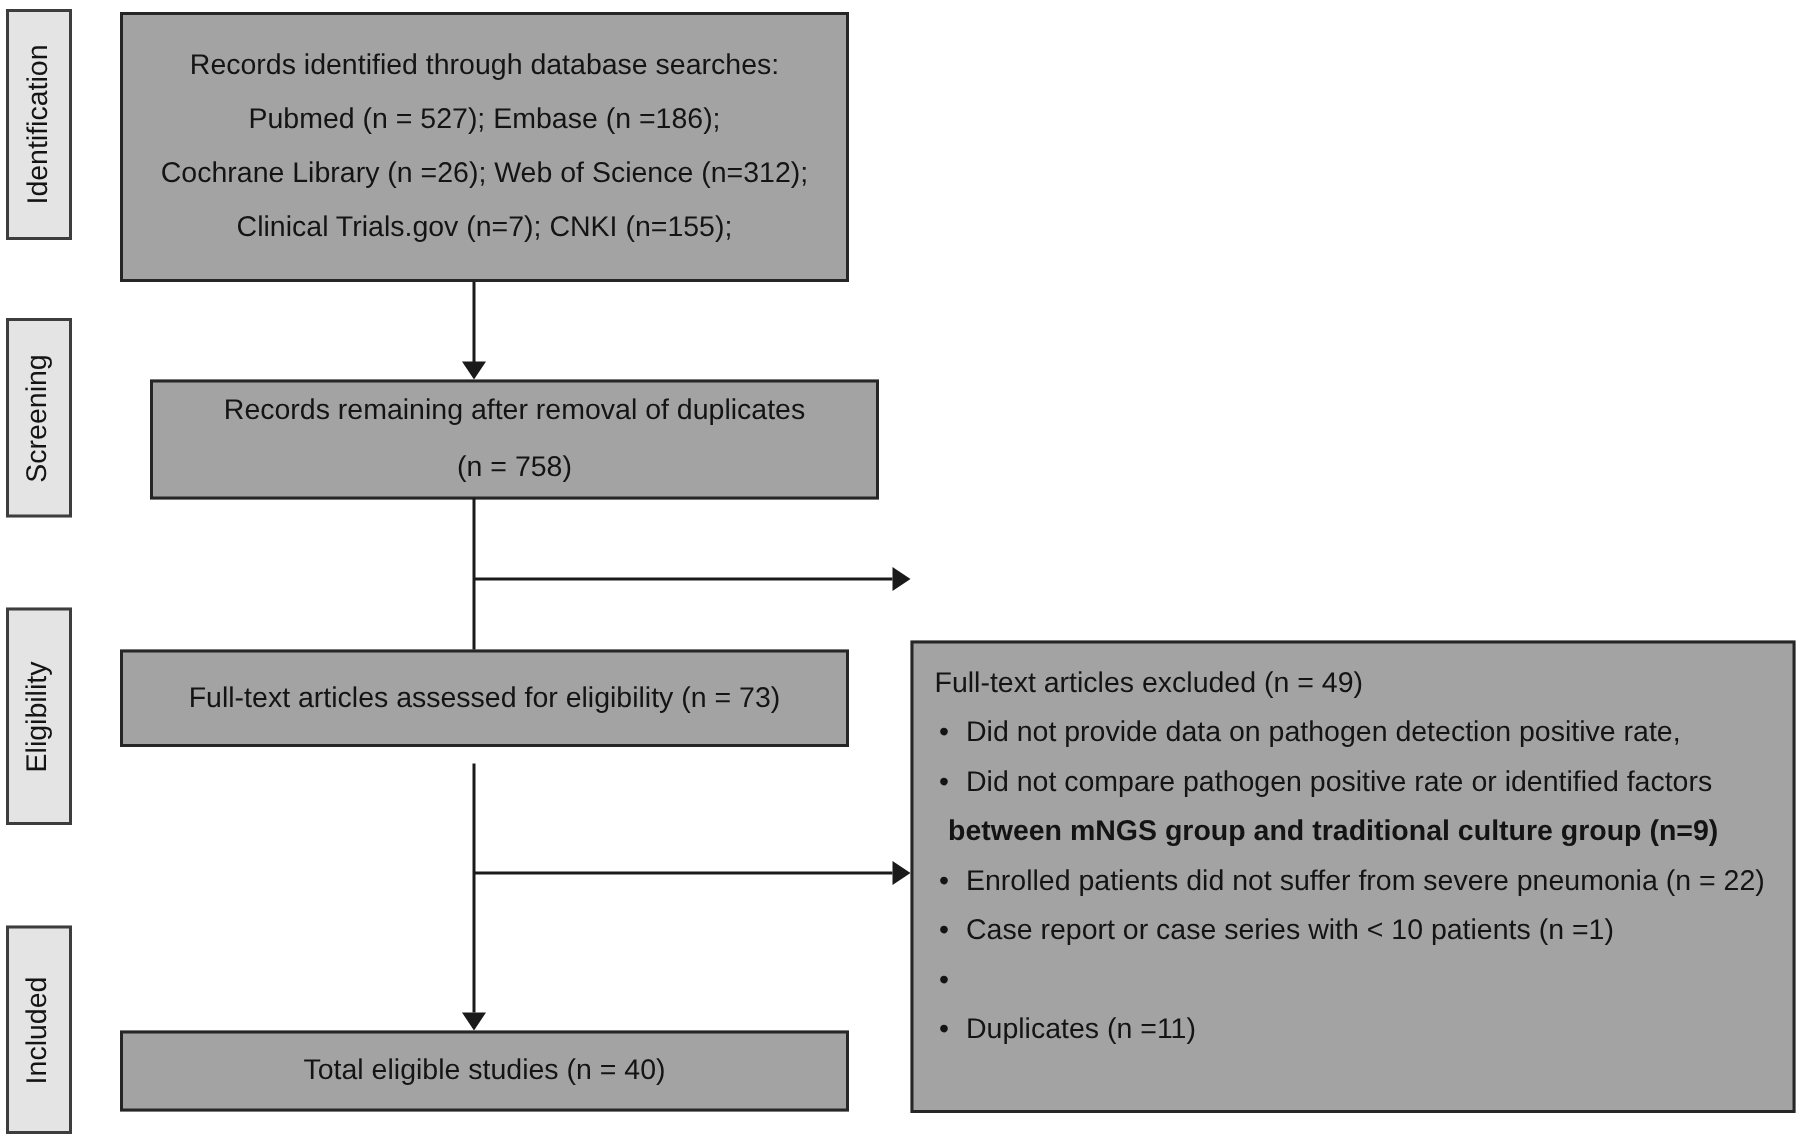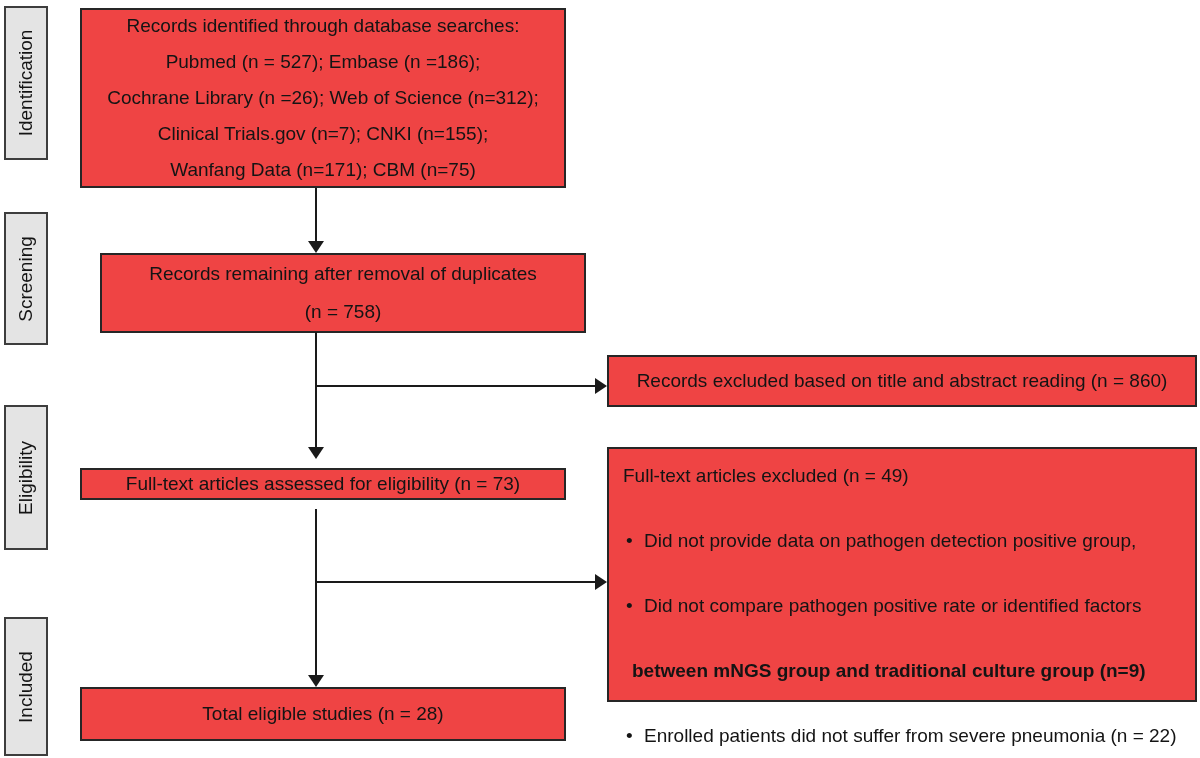--- a/index.html
+++ b/index.html
@@ -10,21 +10,21 @@
   }
   .stage-label{
     position:absolute;left:4px;width:44px;background:#e4e4e4;
     border:2px solid #3d3d3d;box-sizing:border-box;
     display:flex;align-items:center;justify-content:center;
   }
   .stage-label .vtext{
     transform:rotate(-90deg);white-space:nowrap;font-size:19px;color:#141414;
   }
   .flow-box{
-    position:absolute;background:#ef4444;border:2px solid #262626;box-sizing:border-box;
+    position:absolute;background:#a3a3a3;border:2px solid #262626;box-sizing:border-box;
     display:flex;flex-direction:column;align-items:center;justify-content:center;
     text-align:center;font-size:19px;line-height:36px;color:#141414;
   }
   .flow-box.left-col{left:80px;width:486px;}
   .flow-box.right-col{left:607px;width:590px;}
   .flow-box.listing{
     align-items:flex-start;justify-content:flex-start;text-align:left;
     padding:10px 14px;line-height:33px;
   }
   .bline{display:block;width:100%;}
@@ -60,73 +60,70 @@
   </div>
   <div class="stage-label" style="top:617px;height:139px;">
     <span class="vtext">Included</span>
   </div>
 
   <div class="flow-box left-col" style="top:8px;height:180px;">
     <span class="bline">Records identified through database searches:</span>
     <span class="bline">Pubmed (n = 527); Embase (n =186);</span>
     <span class="bline">Cochrane Library (n =26); Web of Science (n=312);</span>
     <span class="bline">Clinical Trials.gov (n=7); CNKI (n=155);</span>
-    <span class="bline">Wanfang Data (n=171); CBM (n=75)</span>
   </div>
 
   <div class="vline" style="left:315px;top:188px;height:55px;"></div>
   <div class="arrow-down" style="left:308px;top:241px;"></div>
 
   <div class="flow-box left-col" style="top:253px;height:80px;line-height:38px;margin-left:20px;">
     <span class="bline">Records remaining after removal of duplicates</span>
     <span class="bline">(n = 758)</span>
   </div>
 
   <div class="vline" style="left:315px;top:332px;height:115px;"></div>
   <div class="arrow-down" style="left:308px;top:447px;"></div>
   <div class="hline" style="left:316px;top:385px;width:279px;"></div>
   <div class="arrow-right" style="left:595px;top:378px;"></div>
 
-  <div class="flow-box right-col" style="top:355px;height:52px;">
-    <span class="bline">Records excluded based on title and abstract reading (n = 860)</span>
-  </div>
 
-  <div class="flow-box left-col" style="top:468px;height:32px;">
+  <div class="flow-box left-col" style="top:433px;height:65px;">
     <span class="bline">Full-text articles assessed for eligibility (n = 73)</span>
   </div>
 
   <div class="vline" style="left:315px;top:509px;height:166px;"></div>
   <div class="arrow-down" style="left:308px;top:675px;"></div>
   <div class="hline" style="left:316px;top:581px;width:279px;"></div>
   <div class="arrow-right" style="left:595px;top:574px;"></div>
 
-  <div class="flow-box right-col listing" style="top:447px;height:255px;gap:32px;">
+  <div class="flow-box right-col listing" style="top:427px;height:315px;">
     <span class="bline">Full-text articles excluded (n = 49)</span>
     <span class="bline bullet-line">
       <span class="bullet-mark">•</span>
-      <span>Did not provide data on pathogen detection positive group,</span>
+      <span>Did not provide data on pathogen detection positive rate,</span>
     </span>
     <span class="bline bullet-line">
       <span class="bullet-mark">•</span>
       <span>Did not compare pathogen positive rate or identified factors</span>
     </span>
     <span class="bline cont-indent">between mNGS group and traditional culture group (n=9)</span>
     <span class="bline bullet-line">
       <span class="bullet-mark">•</span>
       <span>Enrolled patients did not suffer from severe pneumonia (n = 22)</span>
     </span>
     <span class="bline bullet-line">
       <span class="bullet-mark">•</span>
+      <span>Case report or case series with &lt; 10 patients (n =1)</span>
     </span>
     <span class="bline bullet-line">
       <span class="bullet-mark">•</span>
     </span>
     <span class="bline bullet-line">
       <span class="bullet-mark">•</span>
       <span>Duplicates (n =11)</span>
     </span>
   </div>
 
   <div class="flow-box left-col" style="top:687px;height:54px;">
-    <span class="bline">Total eligible studies (n = 28)</span>
+    <span class="bline">Total eligible studies (n = 40)</span>
   </div>
 
 </div>
 
 </body></html>

